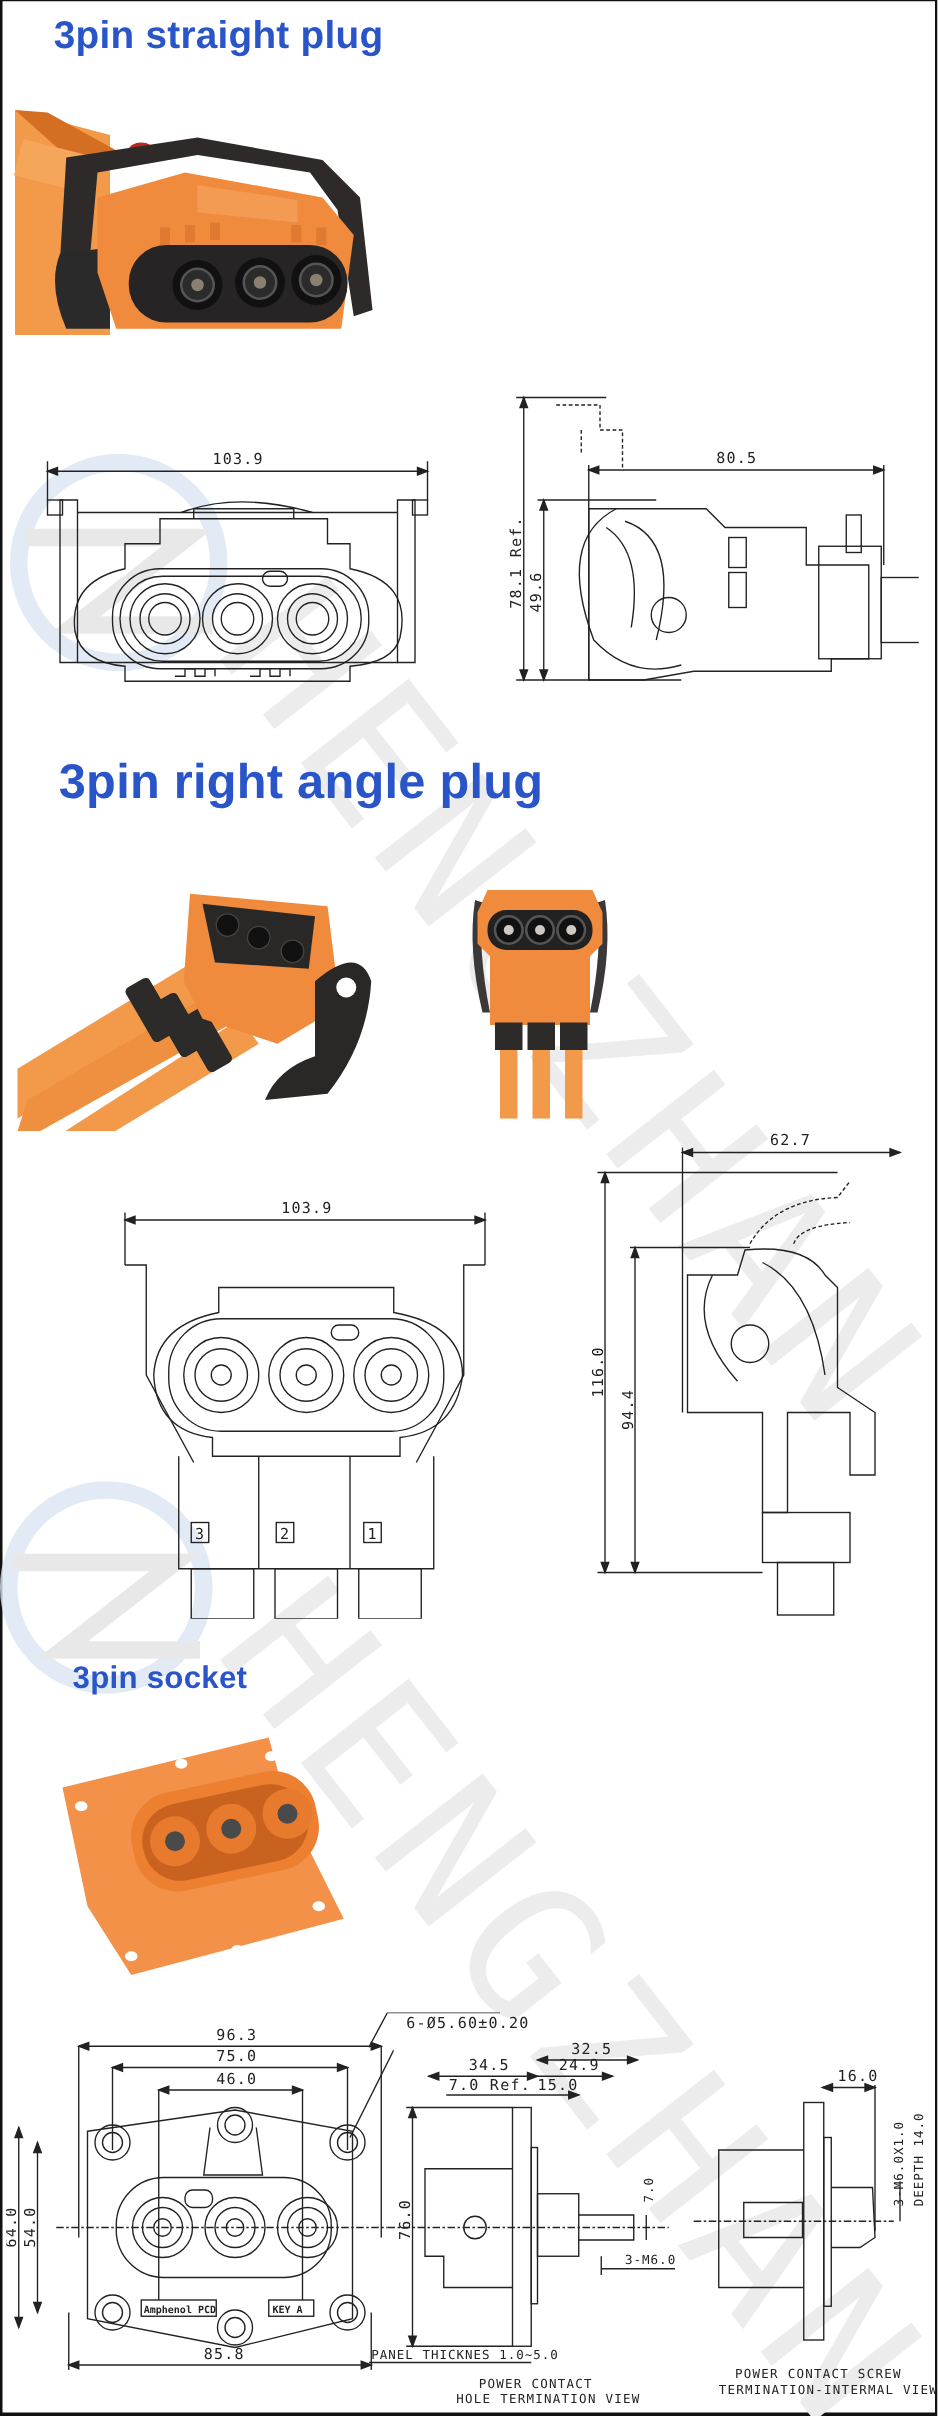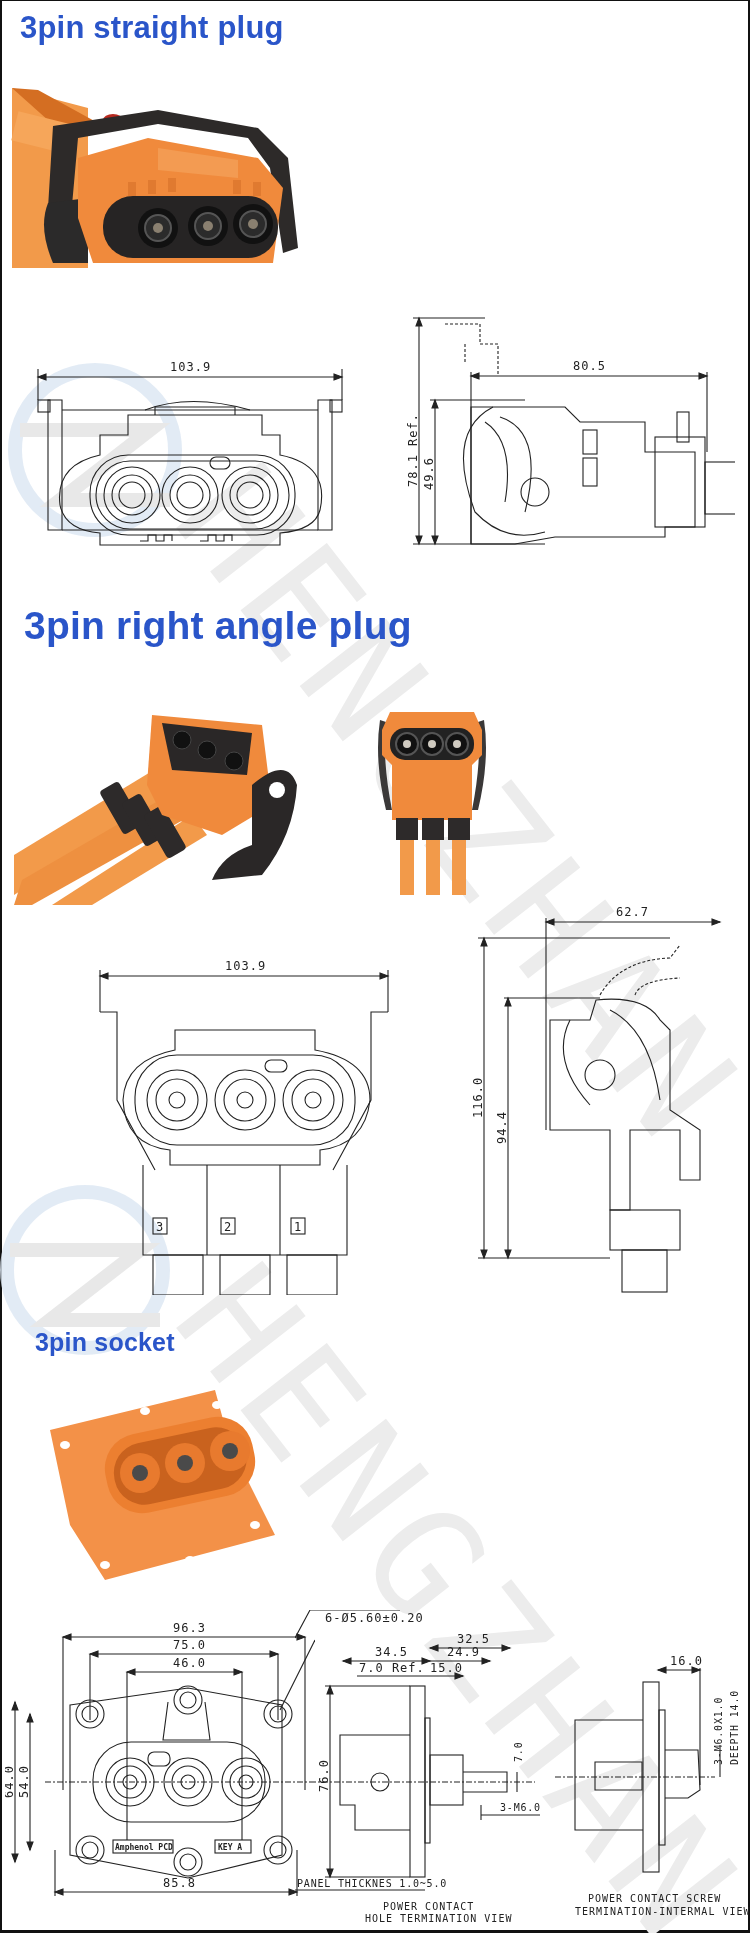--- a/index.html
+++ b/index.html
@@ -1,20 +1,20 @@
 <!DOCTYPE html>
 <html><head>
 <meta charset="utf-8">
 <style>
   * { box-sizing: border-box; margin: 0; padding: 0; }
   html, body { width: 750px; height: 1933px; background: #ffffff; overflow: hidden; }
   body { position: relative; font-family: "Liberation Sans", sans-serif; }
   .frame { position: absolute; left: 0; top: 0; width: 750px; height: 1933px; border: 2px solid #111; border-top-width: 1px; border-bottom-width: 3px; background: #fff; }
   .watermark { position: absolute; left: 0; top: 0; width: 750px; height: 1933px; pointer-events: none; }
-  .title { position: absolute; color: #2a55c9; font-weight: bold; font-family: "Liberation Sans", sans-serif; letter-spacing: 0.2px; }
+  .title { position: absolute; color: #2a55c9; font-weight: bold; font-family: "Liberation Sans", sans-serif; letter-spacing: 0.2px; margin-left: 23px; }
   .abs { position: absolute; }
   svg text { font-family: "DejaVu Sans Mono", "Liberation Mono", monospace; }
   .dim { font-size: 12px; fill: #222; letter-spacing: 1px; }
   .dimsm { font-size: 10px; fill: #222; letter-spacing: 0.8px; }
   .caption { font-size: 10px; fill: #222; letter-spacing: 1px; }
 </style>
 </head>
 <body>
 
 <div class="frame"></div>

